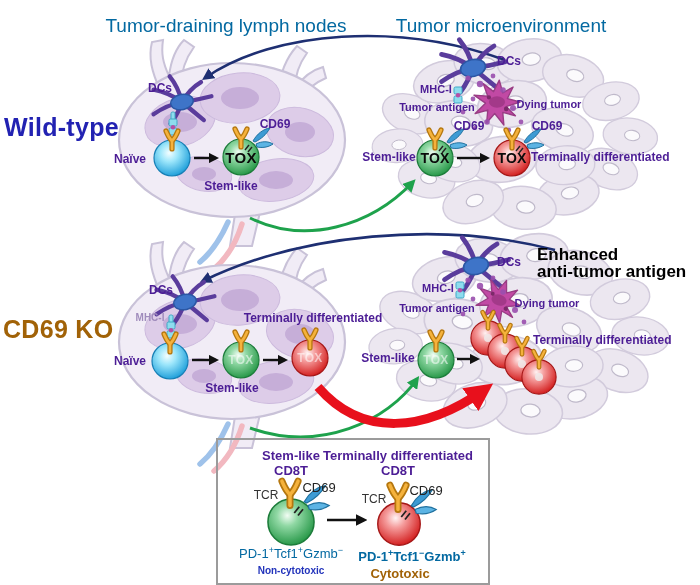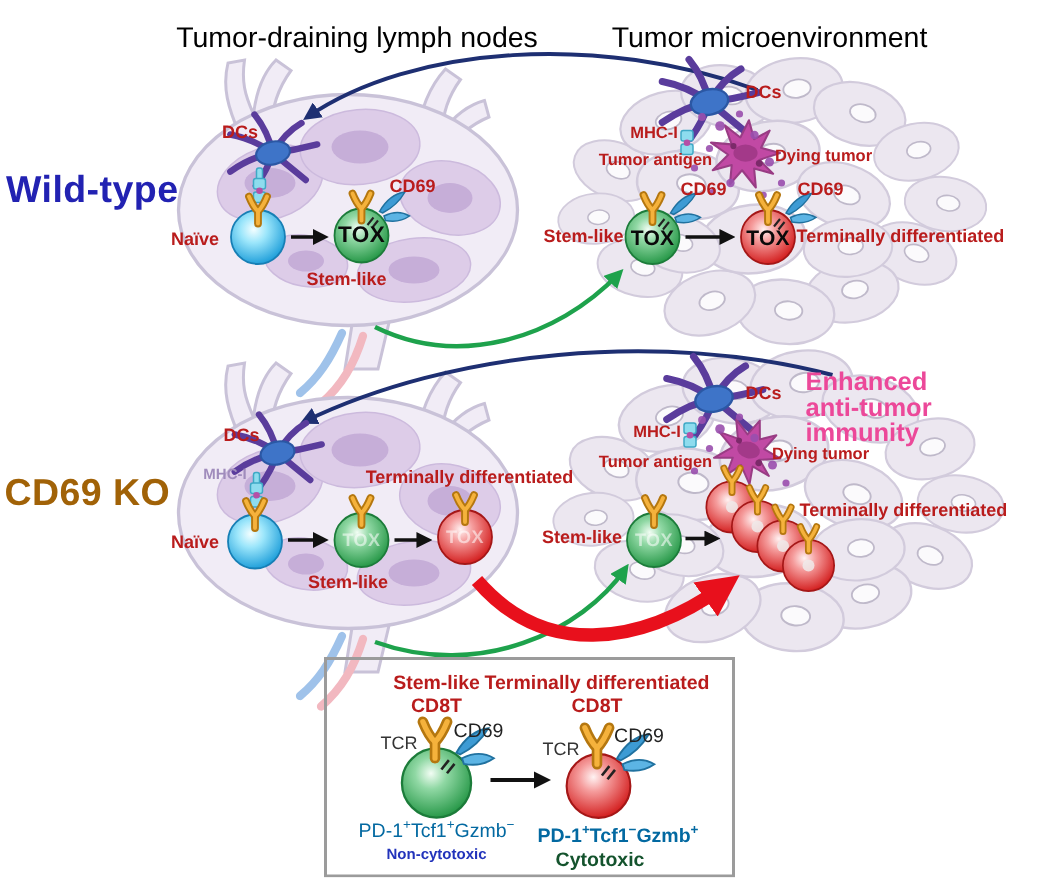--- a/index.html
+++ b/index.html
@@ -1,42 +1,42 @@
 <!DOCTYPE html>
 <html><head>
 <meta charset="utf-8">
 <style>
   html,body{margin:0;padding:0;background:#fff;}
   #canvas{position:relative;width:700px;height:585px;background:#fff;overflow:hidden;
           font-family:"Liberation Sans",sans-serif;}
   #art{position:absolute;left:0;top:0;}
-  .lbl{position:absolute;color:#b91c1c;white-space:nowrap;transform:translate(-50%,-50%);
+  .lbl{position:absolute;color:#4c1d95;white-space:nowrap;transform:translate(-50%,-50%);
        font-family:"Liberation Sans",sans-serif;}
   .la{transform:translate(0,-50%);}
-  .header{font-size:19px;font-weight:400;color:#000000;margin-left:12px;}
+  .header{font-size:19px;font-weight:400;color:#0369a1;}
   .rowlabel{font-size:25px;font-weight:bold;letter-spacing:0.3px;}
   .wt{color:#2222b2;}
   .ko{color:#a16207;}
   .b12{font-size:12px;font-weight:bold;}
   .b11{font-size:11px;font-weight:bold;}
   .b13{font-size:13px;font-weight:bold;}
   .tox{font-size:15px;font-weight:bold;color:#0a0a0a;letter-spacing:0.3px;}
   .tox14{font-size:14px;font-weight:bold;color:#0a0a0a;letter-spacing:0.2px;}
   .toxfaint{font-size:12px;font-weight:bold;color:rgba(255,255,255,0.55);letter-spacing:0.3px;}
   .mhcln{font-size:10px;font-weight:bold;color:#a08cbc;}
-  .enh{position:absolute;left:537px;top:246px;color:#ec4899;font-weight:bold;
+  .enh{position:absolute;left:537px;top:246px;color:#000000;font-weight:bold;
        font-size:17px;line-height:17px;}
   .legendbox{position:absolute;left:216px;top:438px;width:270px;height:143px;
              border:2px solid #9b9b9b;background:transparent;}
   .plain12{font-size:12px;font-weight:400;color:#333;}
   .plain13{font-size:13px;font-weight:400;color:#222;}
   .mk{font-size:13px;color:#0369a1;}
   .mk sup{font-size:9px;}
   .phenoL{font-size:10px;font-weight:bold;color:#2233bb;}
-  .phenoR{font-size:13px;font-weight:bold;color:#14532d;}
+  .phenoR{font-size:13px;font-weight:bold;color:#a16207;}
 </style>
 </head>
 <body>
 
 <div id="canvas">
 
 <svg id="art" width="700" height="585" viewBox="0 0 700 585">
   <defs>
     <radialGradient id="gBlue" cx="42%" cy="36%" r="65%">
       <stop offset="0%" stop-color="#f4feff"></stop>
@@ -291,21 +291,21 @@
 </svg>
 
 <div class="lbl header" style="left:226px;top:26px;">Tumor-draining lymph nodes</div>
 <div class="lbl la rowlabel wt" style="left:4px;top:127px;">Wild-type</div>
 
 <div class="lbl header" style="left:501px;top:26px;">Tumor microenvironment</div>
 <div class="lbl la rowlabel ko" style="left:3px;top:329px;">CD69 KO</div>
 
 <div class="enh">
   <div>Enhanced</div>
-  <div>anti-tumor immunity</div>
+  <div>anti-tumor antigen</div>
 </div>
 
 <div class="lbl b12" style="left:160px;top:88px;">DCs</div>
 <div class="lbl b12" style="left:130px;top:159px;">Naïve</div>
 <div class="lbl tox" style="left:241px;top:157px;">TOX</div>
 <div class="lbl b12" style="left:275px;top:124px;">CD69</div>
 <div class="lbl b12" style="left:231px;top:186px;">Stem-like</div>
 
 <div class="lbl b12" style="left:509px;top:61px;">DCs</div>
 <div class="lbl b11" style="left:436px;top:89px;">MHC-I</div>

